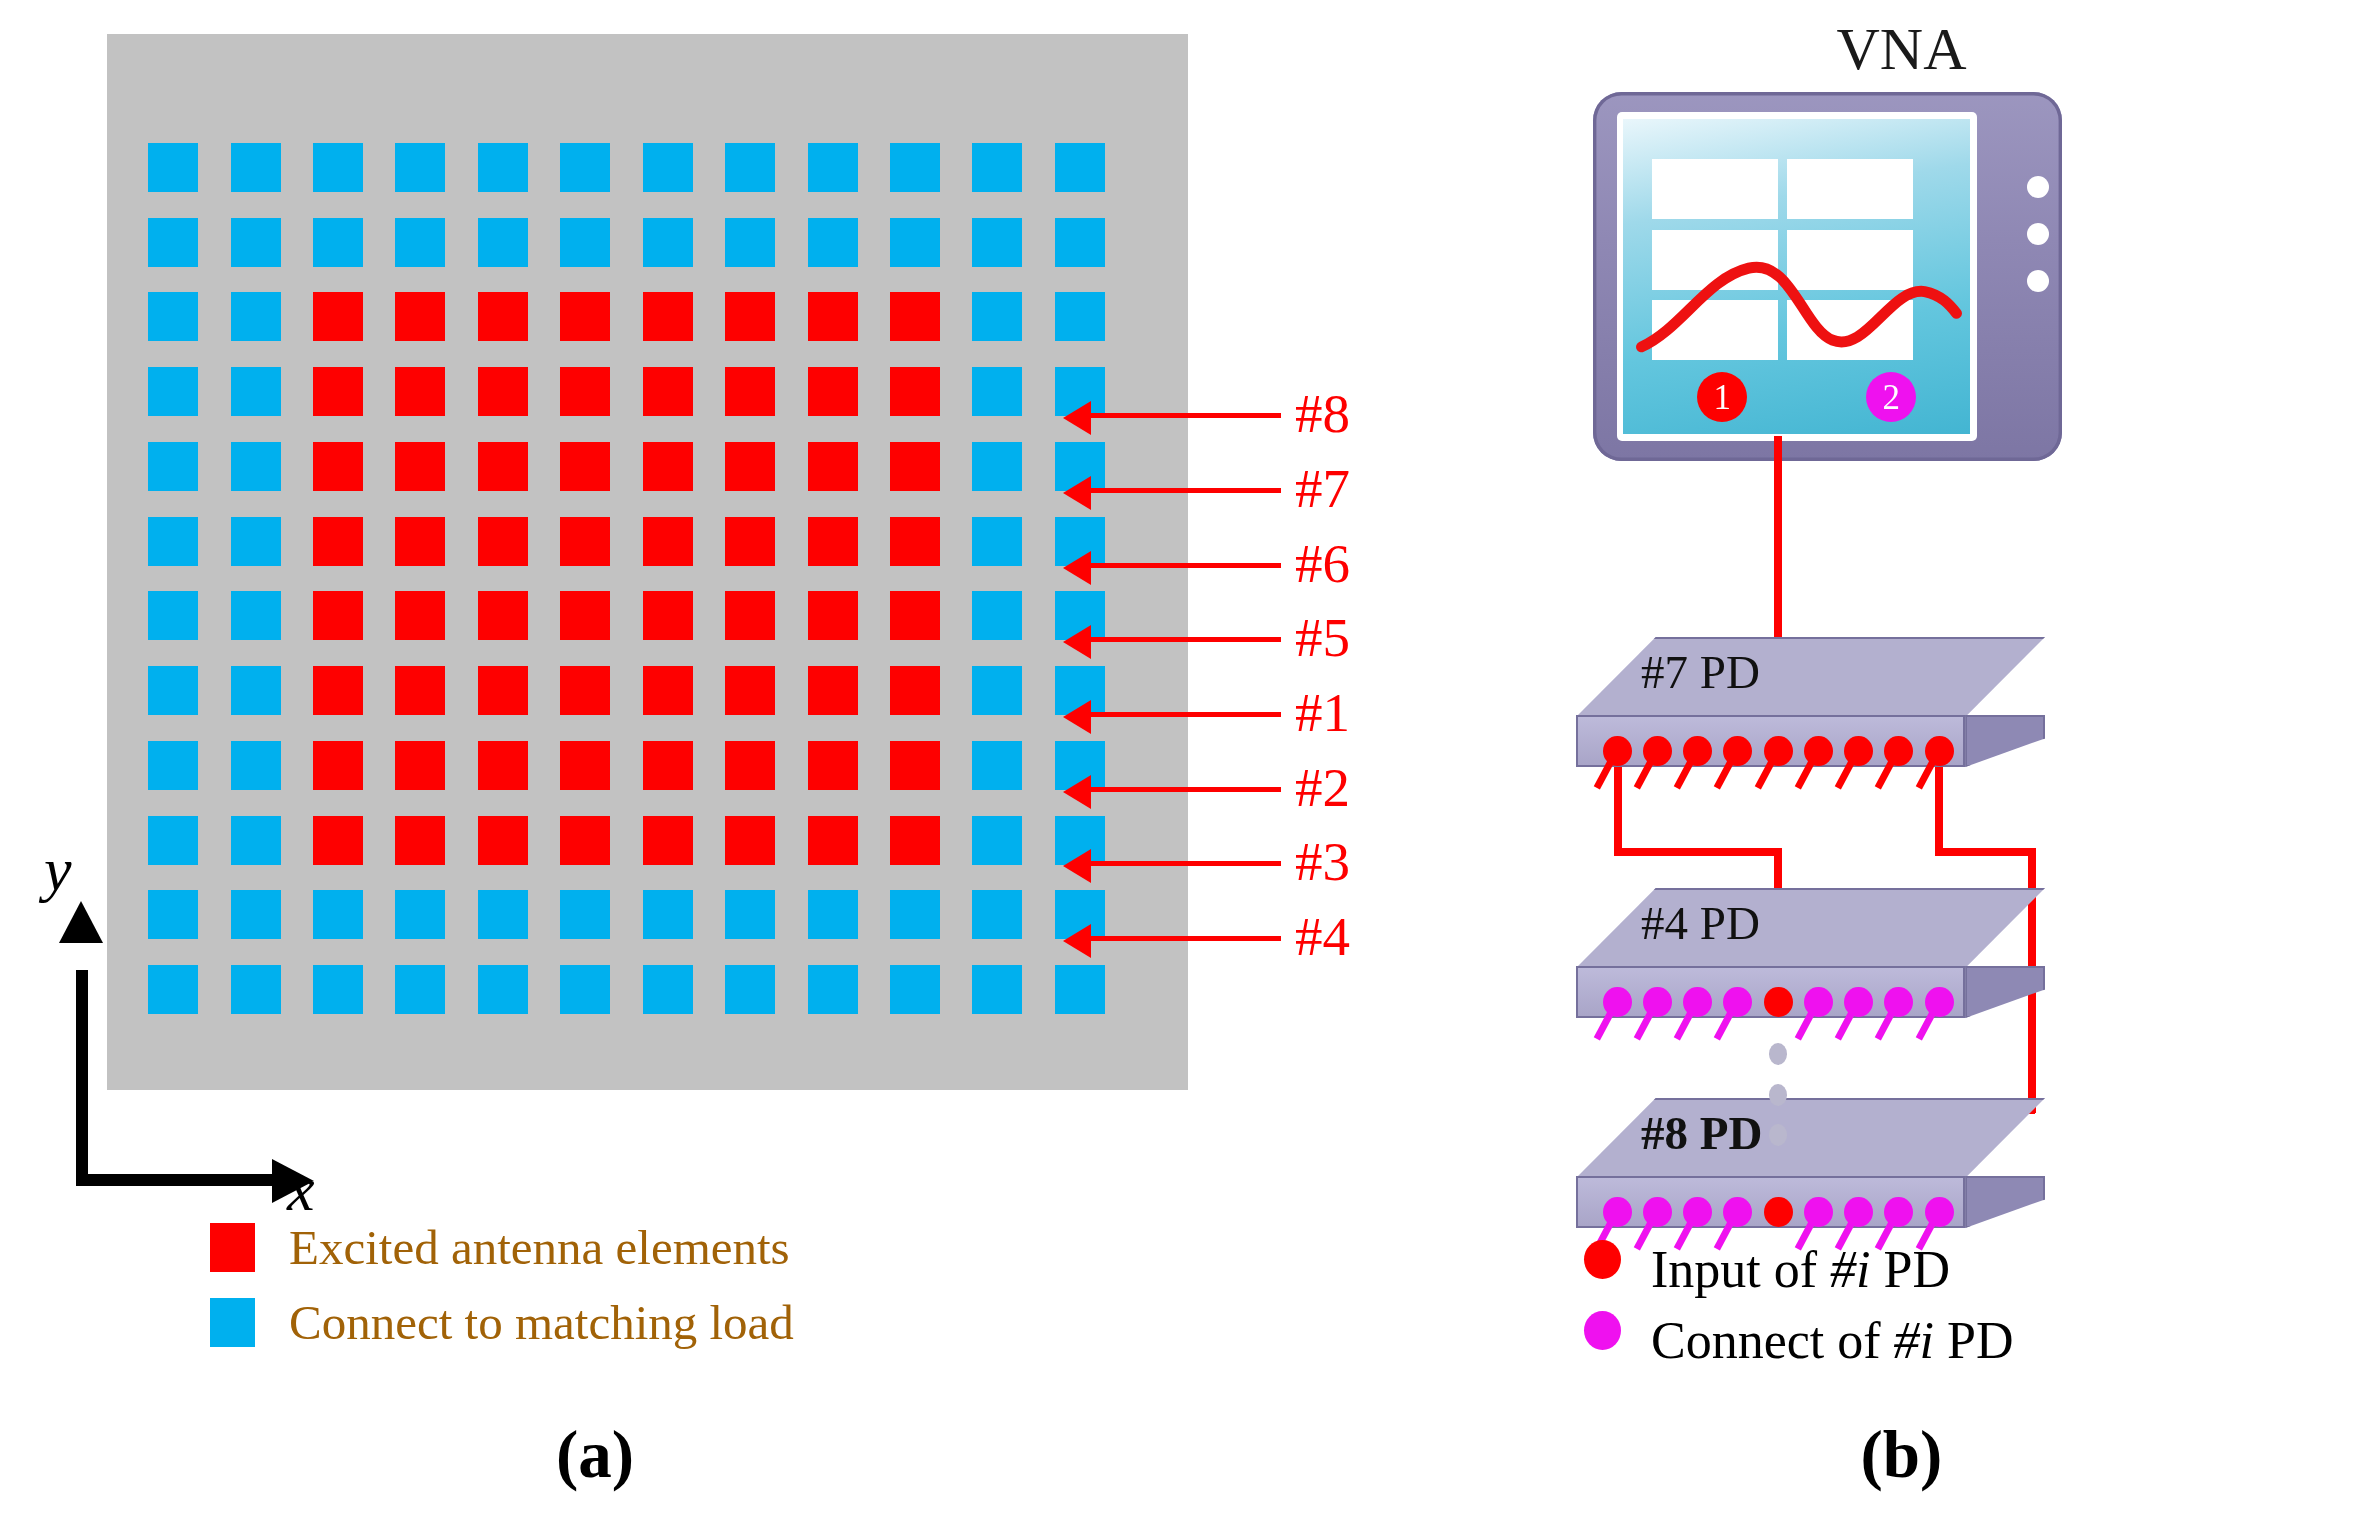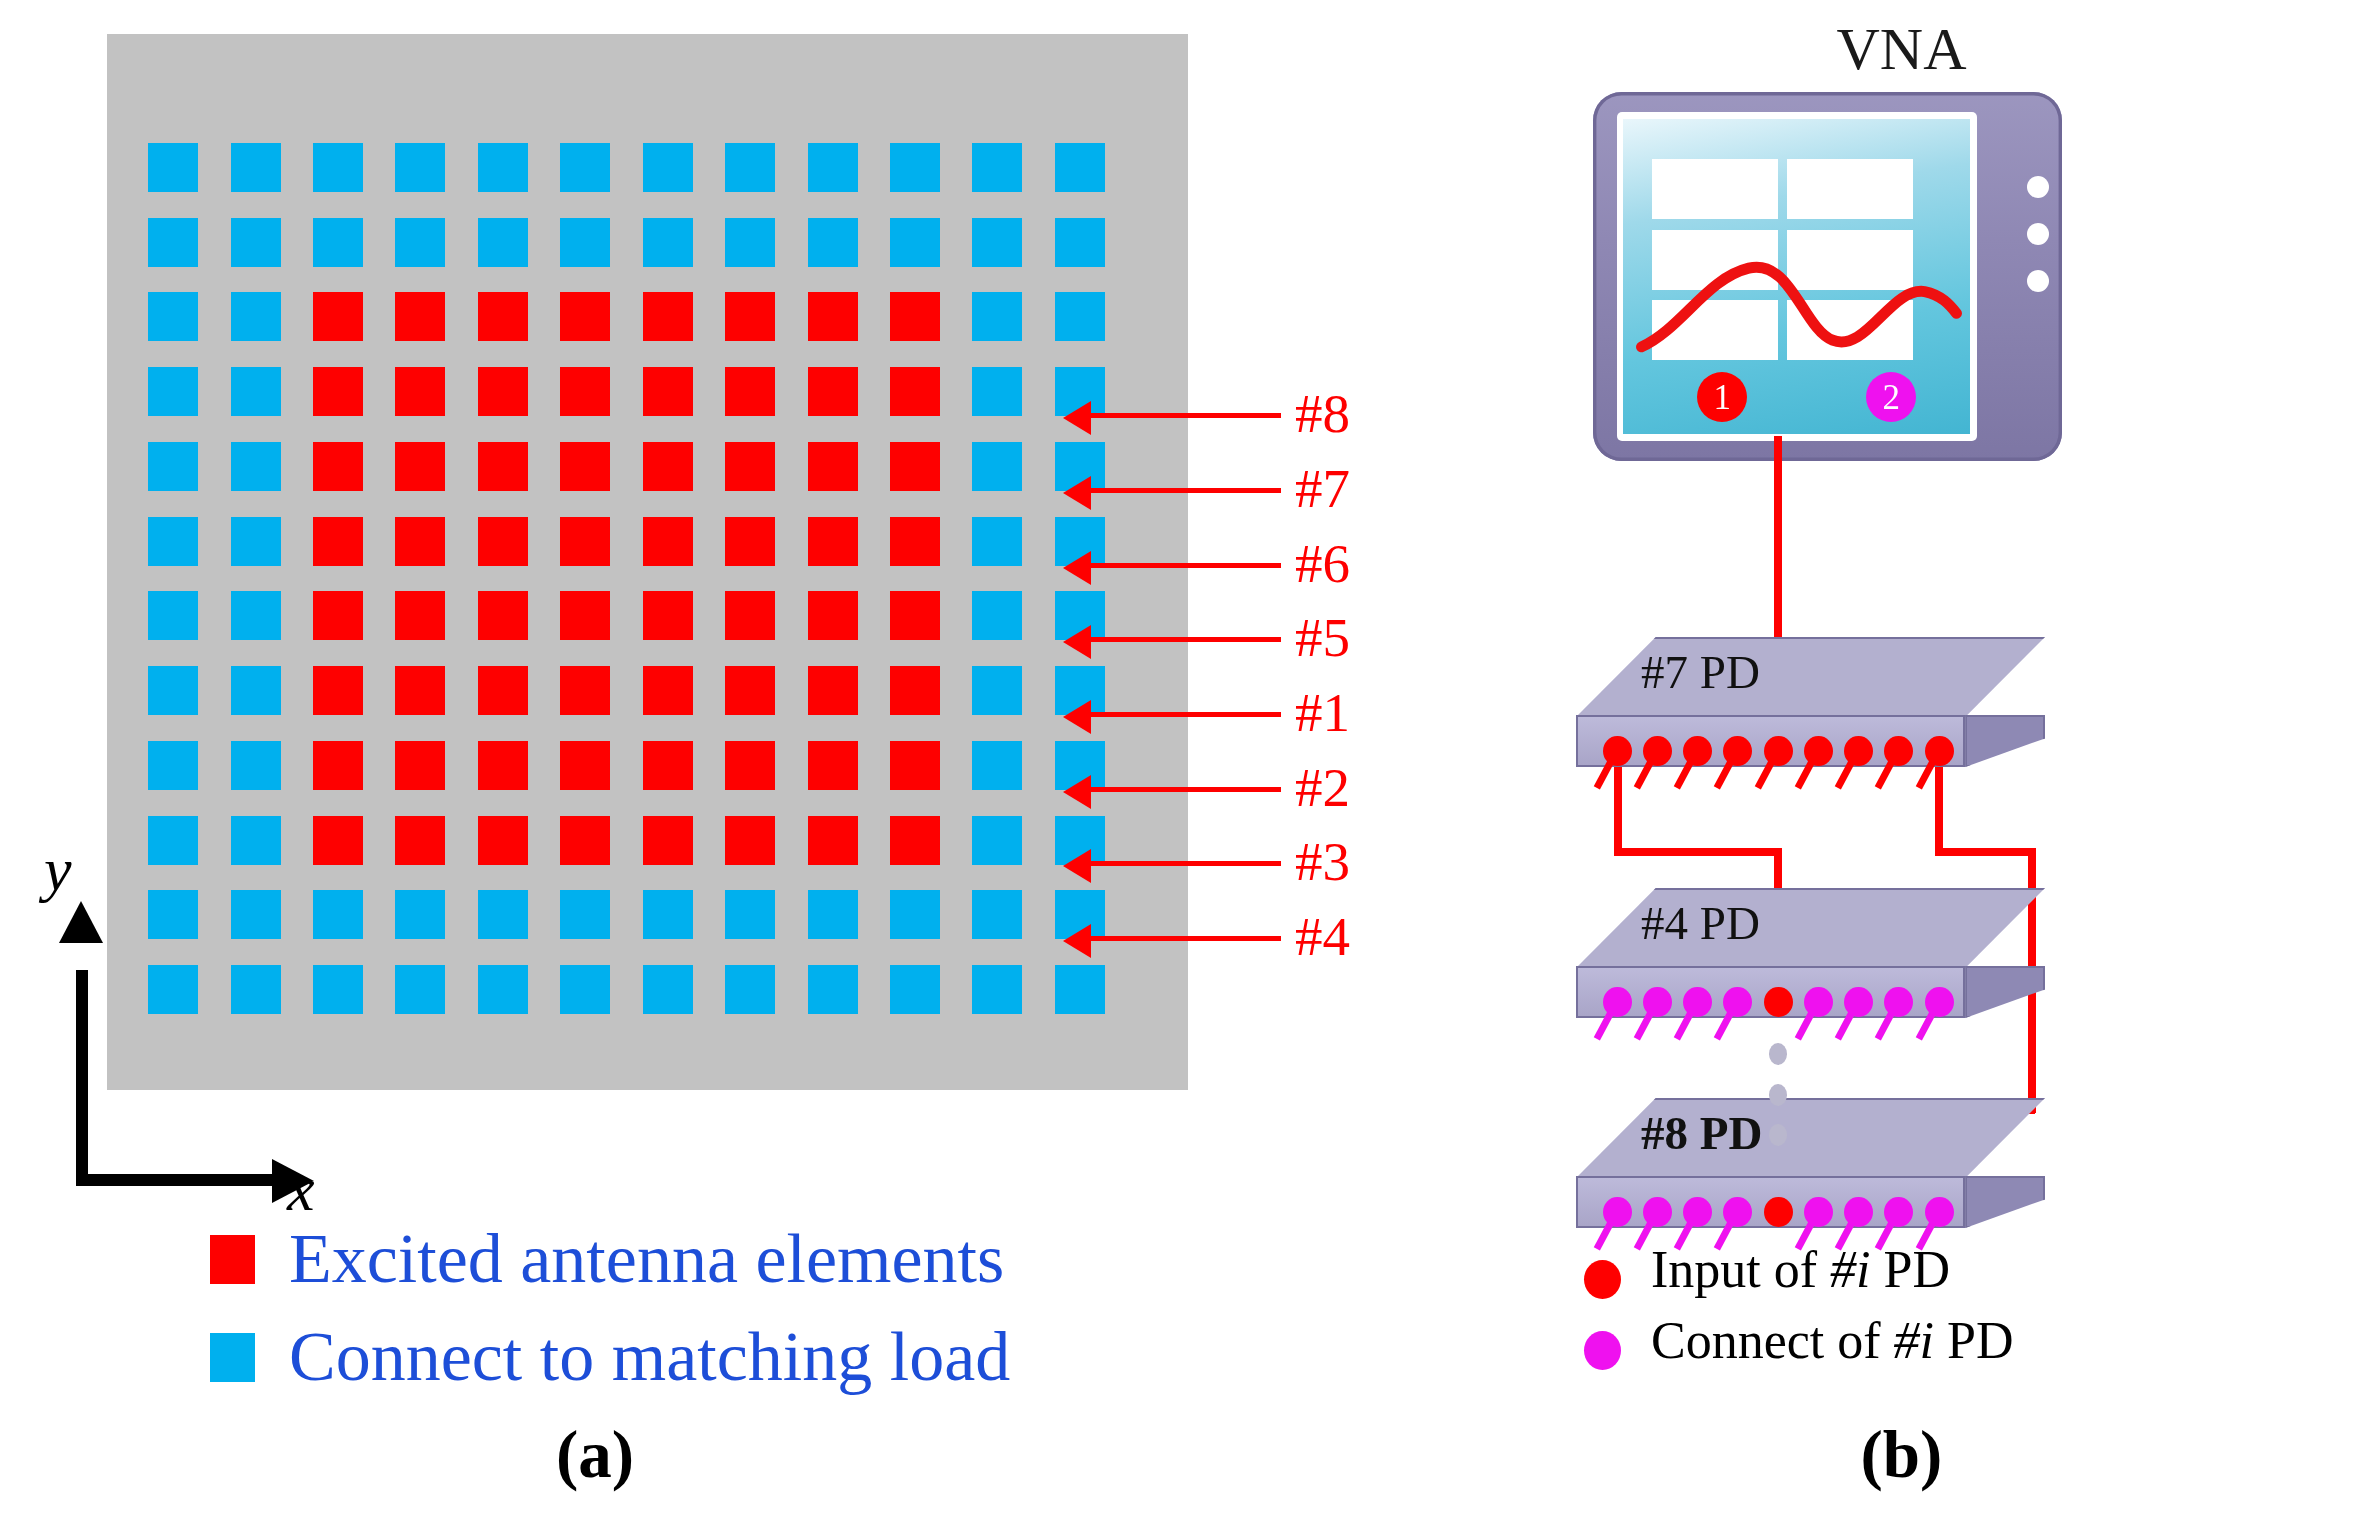--- a/index.html
+++ b/index.html
@@ -94,21 +94,21 @@
     position: absolute; left: 243px; bottom: -39px;
     font-size: 62px; font-style: italic; color: #000;
   }
 
   
   #legend-a { position: absolute; left: 210px; top: 1219px; }
   .leg-row { display: flex; align-items: center; margin-bottom: 18.4px; }
   .leg-swatch { width: 45px; height: 49px; margin-right: 34px; flex: none; }
   .leg-swatch.red { background: #fe0000; }
   .leg-swatch.blue { background: #00b0ee; }
-  .leg-text { font-size: 70px; color: #1d4ed8; white-space: nowrap; }
+  .leg-text { font-size: 49px; color: #a16207; white-space: nowrap; }
 
   #label-a {
     position: absolute; left: 0; top: 1416px; width: 1190px;
     text-align: center; font-size: 67px; font-weight: bold; color: #000;
   }
 
   
   #panel-b { position: absolute; left: 1425px; top: 0; width: 953px; height: 1540px; }
 
   #vna-title {
@@ -192,21 +192,21 @@
   #pd-ellipsis .dot {
     position: absolute; width: 18.4px; height: 22px; border-radius: 50%;
     background: #b9b7cd;
   }
 
   
   .wire { position: absolute; background: #fe0000; }
 
   
   #legend-b { position: absolute; left: 159px; top: 1240px; }
-  .legb-row { display: flex; align-items: flex-end; margin-bottom: 11.7px; }
+  .legb-row { display: flex; align-items: flex-start; margin-bottom: 11.7px; }
   .legb-dot { width: 37px; height: 39px; border-radius: 50%; margin-right: 30px; flex: none; }
   .legb-dot.red { background: #fe0000; }
   .legb-dot.mag { background: #ef11ef; }
   .legb-text { font-size: 52px; color: #000; white-space: nowrap; }
   .ital { font-style: italic; }
 
   #label-b {
     position: absolute; left: 0; top: 1416px; width: 953px;
     text-align: center; font-size: 67px; font-weight: bold; color: #000;
   }

